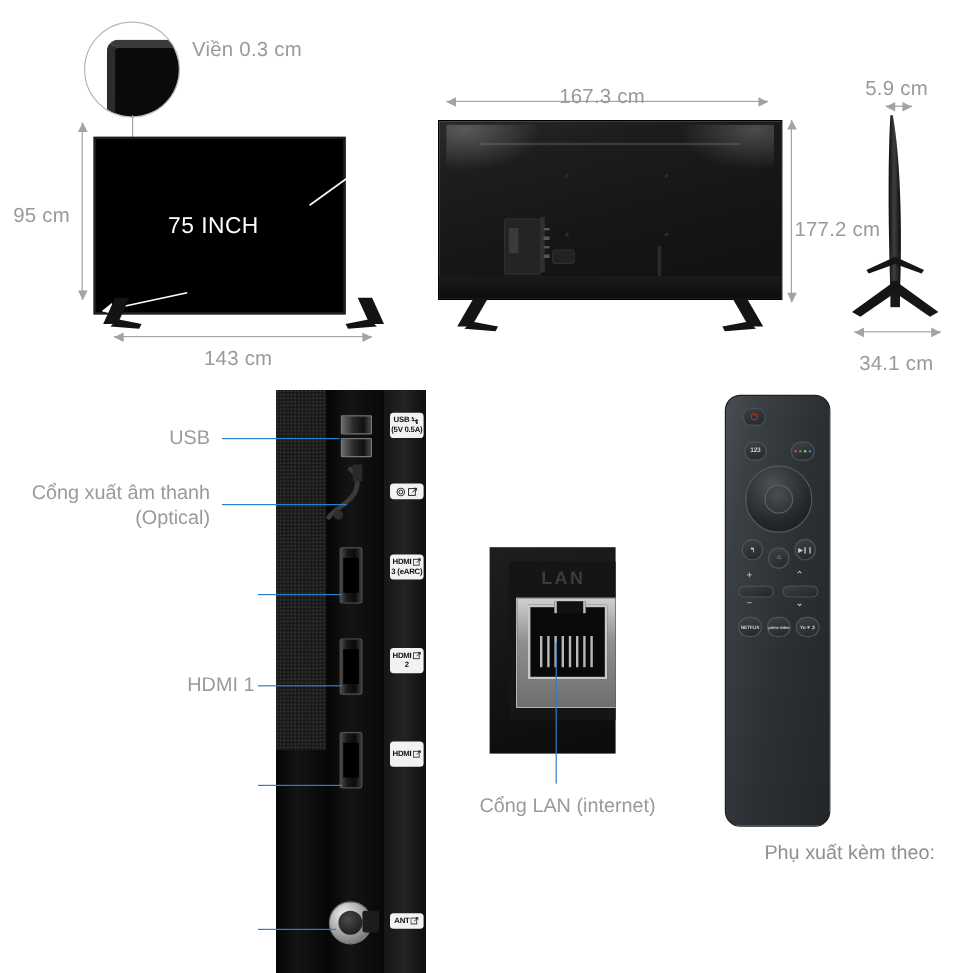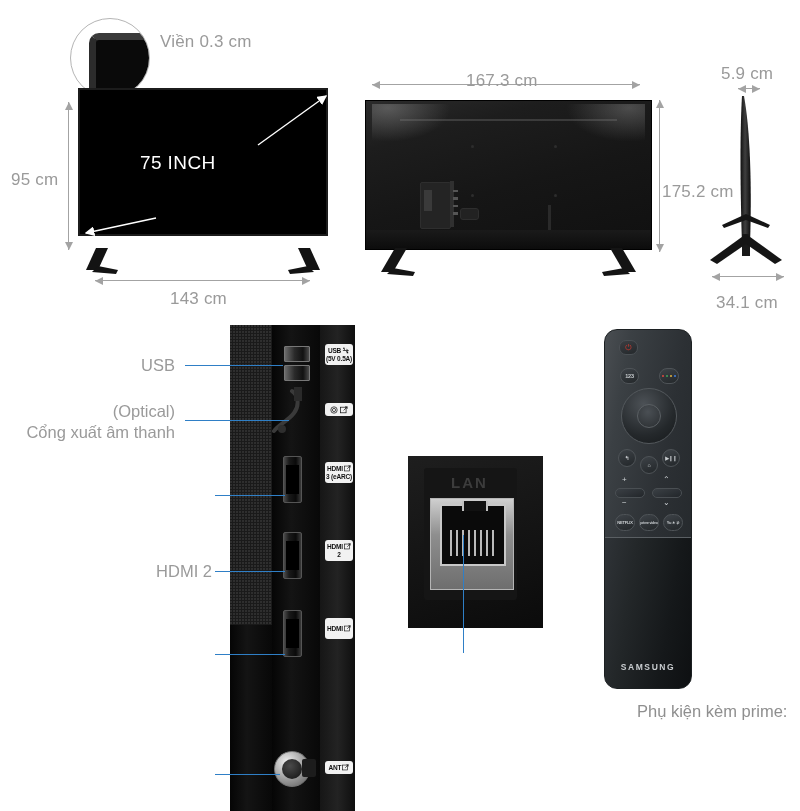--- a/index.html
+++ b/index.html
@@ -301,21 +301,21 @@
 <body>
 
 <div id="page">
 
   <div class="abs bezel-circle" style="left:70px; top:6px;">
     <div class="bezel-corner"></div>
   </div>
   <div class="abs leader-gray-v" style="left:110px; top:84px; height:22px;"></div>
   <div class="abs dim-label" style="left:160px; top:20px;">Viền 0.3 cm</div>
 
-  <div class="abs tv-front-screen" style="left:78px; top:76px; width:250px; height:148px;">
+  <div class="abs tv-front-screen" style="left:78px; top:102px; width:210px; height:148px;">
 
     <svg width="250" height="148" style="position:absolute;left:0;top:0;">
       <defs>
         <marker id="wArrowS" markerWidth="7" markerHeight="7" refX="6" refY="3.5" orient="auto">
           <polygon points="0 0, 7 3.5, 0 7" fill="#ffffff"></polygon>
         </marker>
       </defs>
       <line x1="178" y1="55" x2="246" y2="6" stroke="#ffffff" stroke-width="1.4" marker-end="url(#wArrowS)"></line>
       <line x1="76" y1="128" x2="6" y2="143" stroke="#ffffff" stroke-width="1.4" marker-end="url(#wArrowS)"></line>
     </svg>
@@ -371,21 +371,21 @@
     <polygon points="30,0 42,0 28,24 16,24" fill="#141414"></polygon>
     <polygon points="28,20 50,24 48,28 22,26" fill="#141414"></polygon>
     <polygon points="257,0 245,0 259,24 271,24" fill="#141414"></polygon>
     <polygon points="259,20 237,24 239,28 265,26" fill="#141414"></polygon>
   </svg>
 
   <div class="abs rule-v" style="left:659px; top:88px; height:152px;">
     <div class="arrow arr-u"></div>
       <div class="arrow arr-d"></div>
   </div>
-  <div class="abs dim-label" style="left:662px; top:170px;">175.2 cm</div>
+  <div class="abs dim-label" style="left:662px; top:170px;">177.2 cm</div>
 
   <div class="abs dim-label" style="left:721px; top:52px;">5.9 cm</div>
   <div class="abs rule-h" style="left:738px; top:76px; width:22px;">
     <div class="arrow arr-l"></div>
       <div class="arrow arr-r"></div>
   </div>
 
   <svg class="abs" style="left:700px; top:82px; width:96px; height:186px;">
     <defs>
       <linearGradient id="sideGrad" x1="0" y1="0" x2="1" y2="0">
@@ -506,52 +506,53 @@
           <path d="M4.5 5.5 L9 1 M6.3 1 H9 V3.6" stroke="#111" stroke-width="0.9" fill="none"></path>
         </svg>
       </span>
     </div>
   </div>
 
   <div class="abs port-label" style="left:0; top:343px; width:175px;">USB</div>
   <div class="abs leader" style="left:185px; top:353px; width:98px;"></div>
 
   <div class="abs port-label" style="left:0; top:389px; width:175px;">
+    <div>Cổng xuất âm thanh</div>
     <div>(Optical)</div>
-    <div>Cổng xuất âm thanh</div>
   </div>
   <div class="abs leader" style="left:185px; top:408px; width:104px;"></div>
 
   <div class="abs leader" style="left:215px; top:483px; width:70px;"></div>
 
-  <div class="abs port-label" style="left:0; top:549px; width:212px;">HDMI 2</div>
+  <div class="abs port-label" style="left:0; top:549px; width:212px;">HDMI 1</div>
   <div class="abs leader" style="left:215px; top:559px; width:70px;"></div>
 
   <div class="abs leader" style="left:215px; top:642px; width:70px;"></div>
 
   <div class="abs leader" style="left:215px; top:762px; width:65px;"></div>
 
-  <div class="abs lan-photo" style="left:408px; top:444px; width:135px; height:172px;">
+  <div class="abs lan-photo" style="left:408px; top:444px; width:105px; height:172px;">
     <div class="lan-recess" style="left:16px; top:12px; width:93px; height:132px;"></div>
     <div class="lan-text" style="left:43px; top:18px;">LAN</div>
     <div class="lan-jack" style="left:22px; top:42px; width:82px; height:90px;">
       <div class="lan-jack-inner" style="left:9px; top:5px; width:62px; height:58px;">
         <div class="lan-tab" style="left:20px; top:-5px; width:22px; height:10px;"></div>
         <div class="lan-pin" style="left:8px;  top:24px; height:26px;"></div>
         <div class="lan-pin" style="left:14px; top:24px; height:26px;"></div>
         <div class="lan-pin" style="left:20px; top:24px; height:26px;"></div>
         <div class="lan-pin" style="left:26px; top:24px; height:26px;"></div>
         <div class="lan-pin" style="left:32px; top:24px; height:26px;"></div>
         <div class="lan-pin" style="left:38px; top:24px; height:26px;"></div>
         <div class="lan-pin" style="left:44px; top:24px; height:26px;"></div>
         <div class="lan-pin" style="left:50px; top:24px; height:26px;"></div>
       </div>
     </div>
   </div>
   <div class="abs leader-v" style="left:463px; top:523px; height:118px;"></div>
+  <div class="abs center-label" style="left:393px; top:651px; width:160px;">Cổng LAN (internet)</div>
 
   <div class="abs remote-body" style="left:604px; top:317px; width:86px; height:358px;">
 
     <div class="pwr-dot" style="left:14px; top:10px; width:17px; height:13px; border-radius:7px;">⏻</div>
 
     <div class="rbtn" style="left:15px; top:38px; width:17px; height:14px; border-radius:8px;">123</div>
 
     <div class="rbtn" style="left:54px; top:38px; width:18px; height:14px; border-radius:8px;">
       <span class="color-dots">
         <i style="background:#e04a3f;"></i>
@@ -574,20 +575,17 @@
     <div class="rsym" style="left:17px; top:169px;">−</div>
 
     <div class="rsym" style="left:58px; top:146px;">⌃</div>
     <div class="rbar" style="left:47px; top:158px; width:28px; height:8px;"></div>
     <div class="rsym" style="left:58px; top:169px;">⌄</div>
 
     <div class="rbtn" style="left:10px; top:184px; width:18px; height:15px; border-radius:9px; font-size:4px;">NETFLIX</div>
     <div class="rbtn" style="left:34px; top:184px; width:18px; height:15px; border-radius:9px; font-size:3.5px;">prime video</div>
     <div class="rbtn" style="left:58px; top:184px; width:18px; height:15px; border-radius:9px; font-size:4px;">Yu ✶ ⊅</div>
 
-    <div class="remote-lower" style="top:207px; height:151px;">
-      <div class="samsung-word" style="top:124px;">SAMSUNG</div>
-    </div>
-  </div>
-
-  <div class="abs acc-title" style="left:637px; top:690px;">Phụ kiện kèm prime:</div>
+  </div>
+
+  <div class="abs acc-title" style="left:637px; top:690px;">Phụ xuất kèm theo:</div>
 
 </div>
 
 </body></html>

